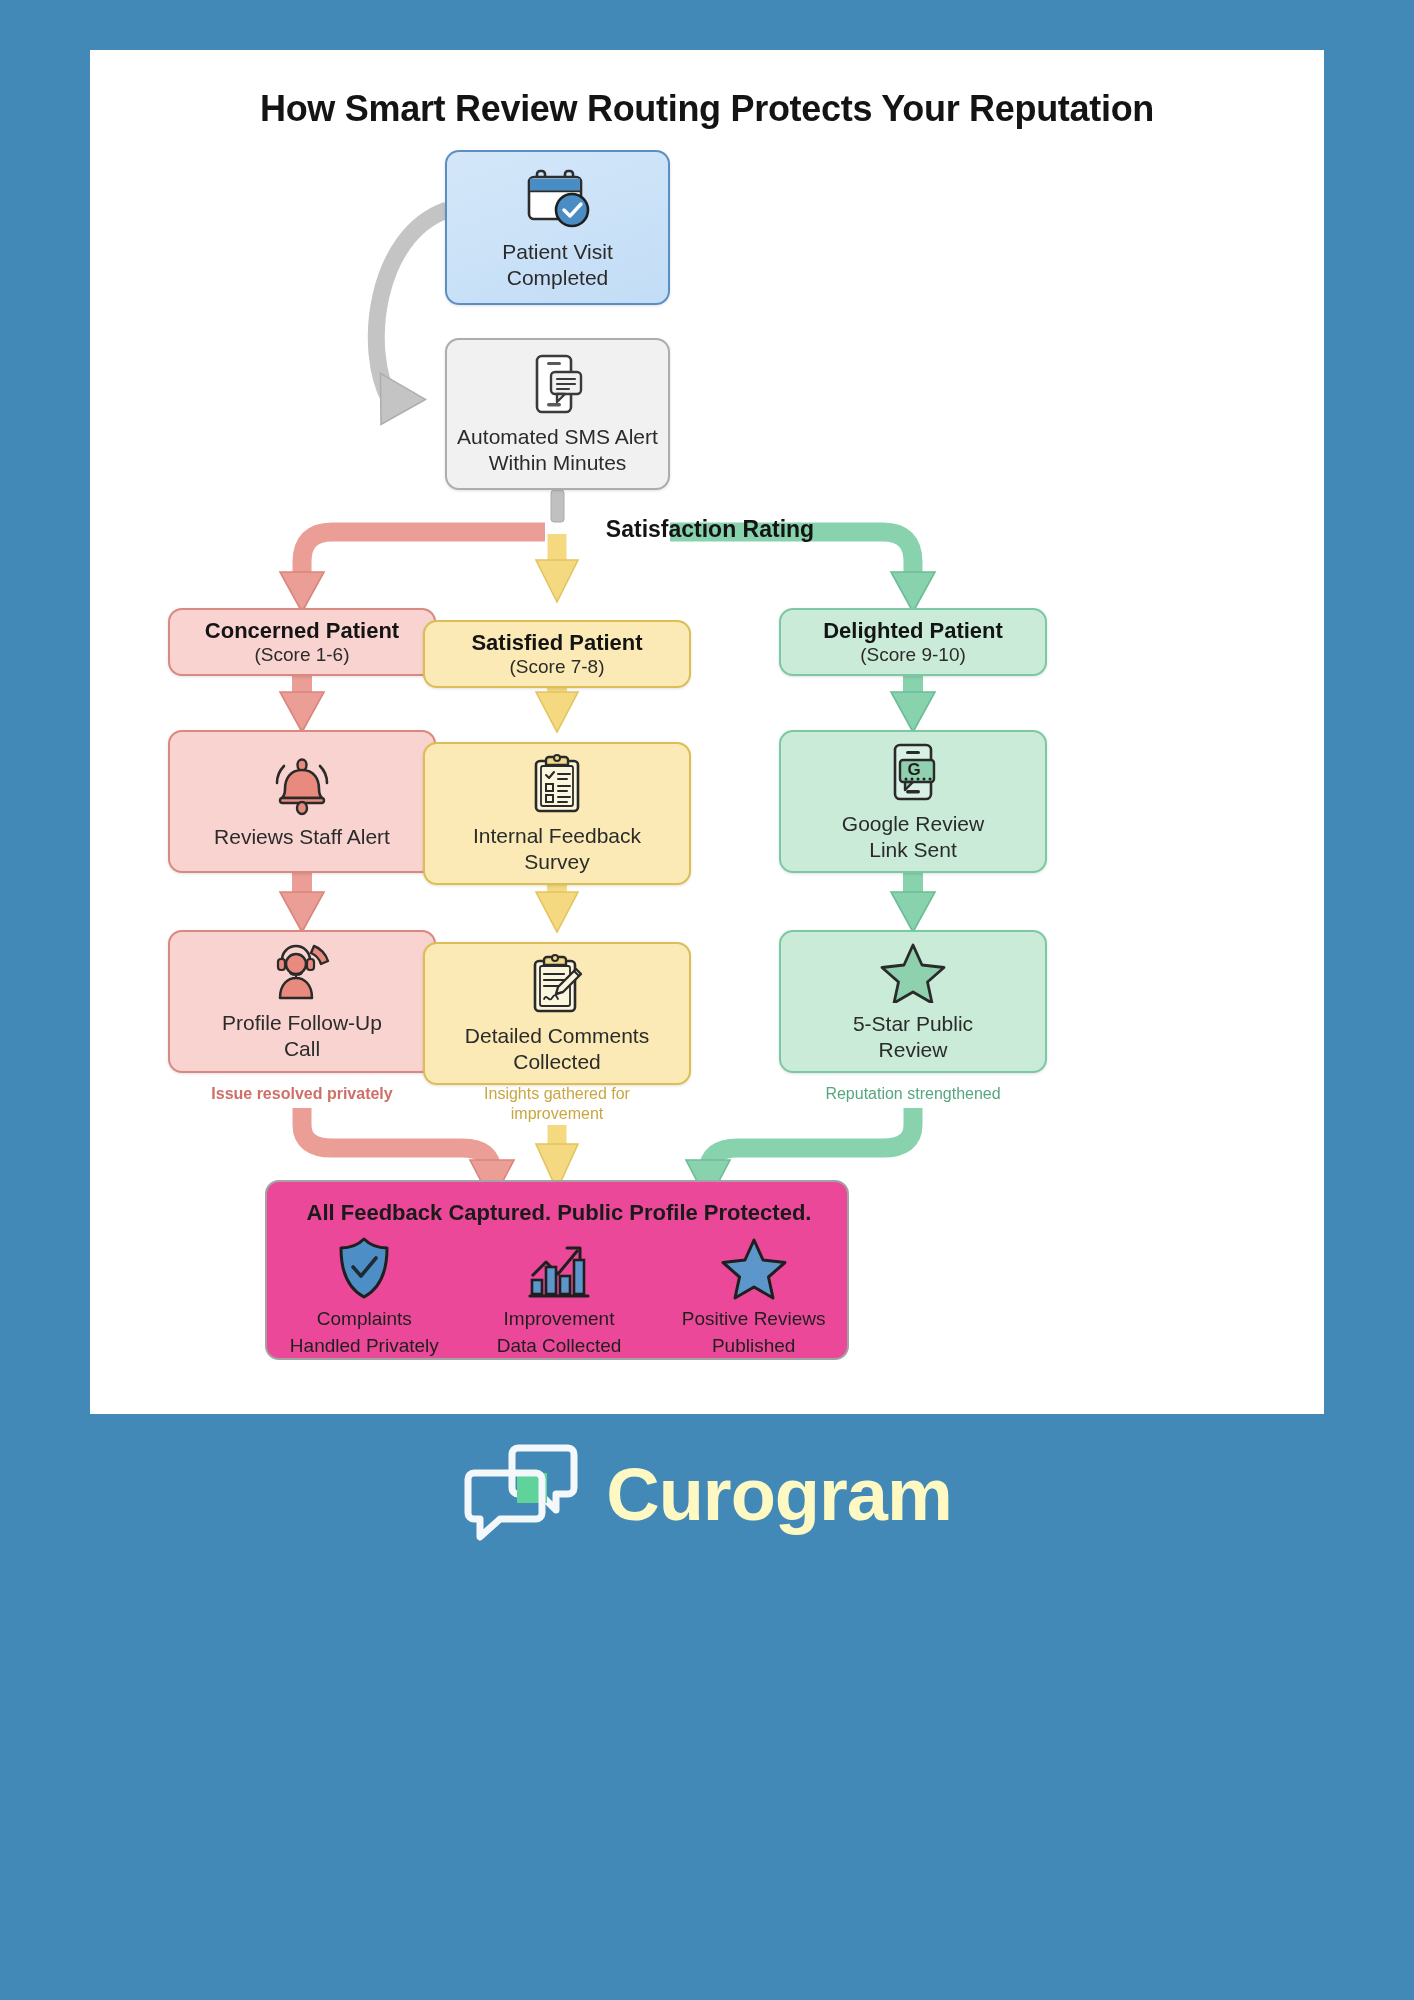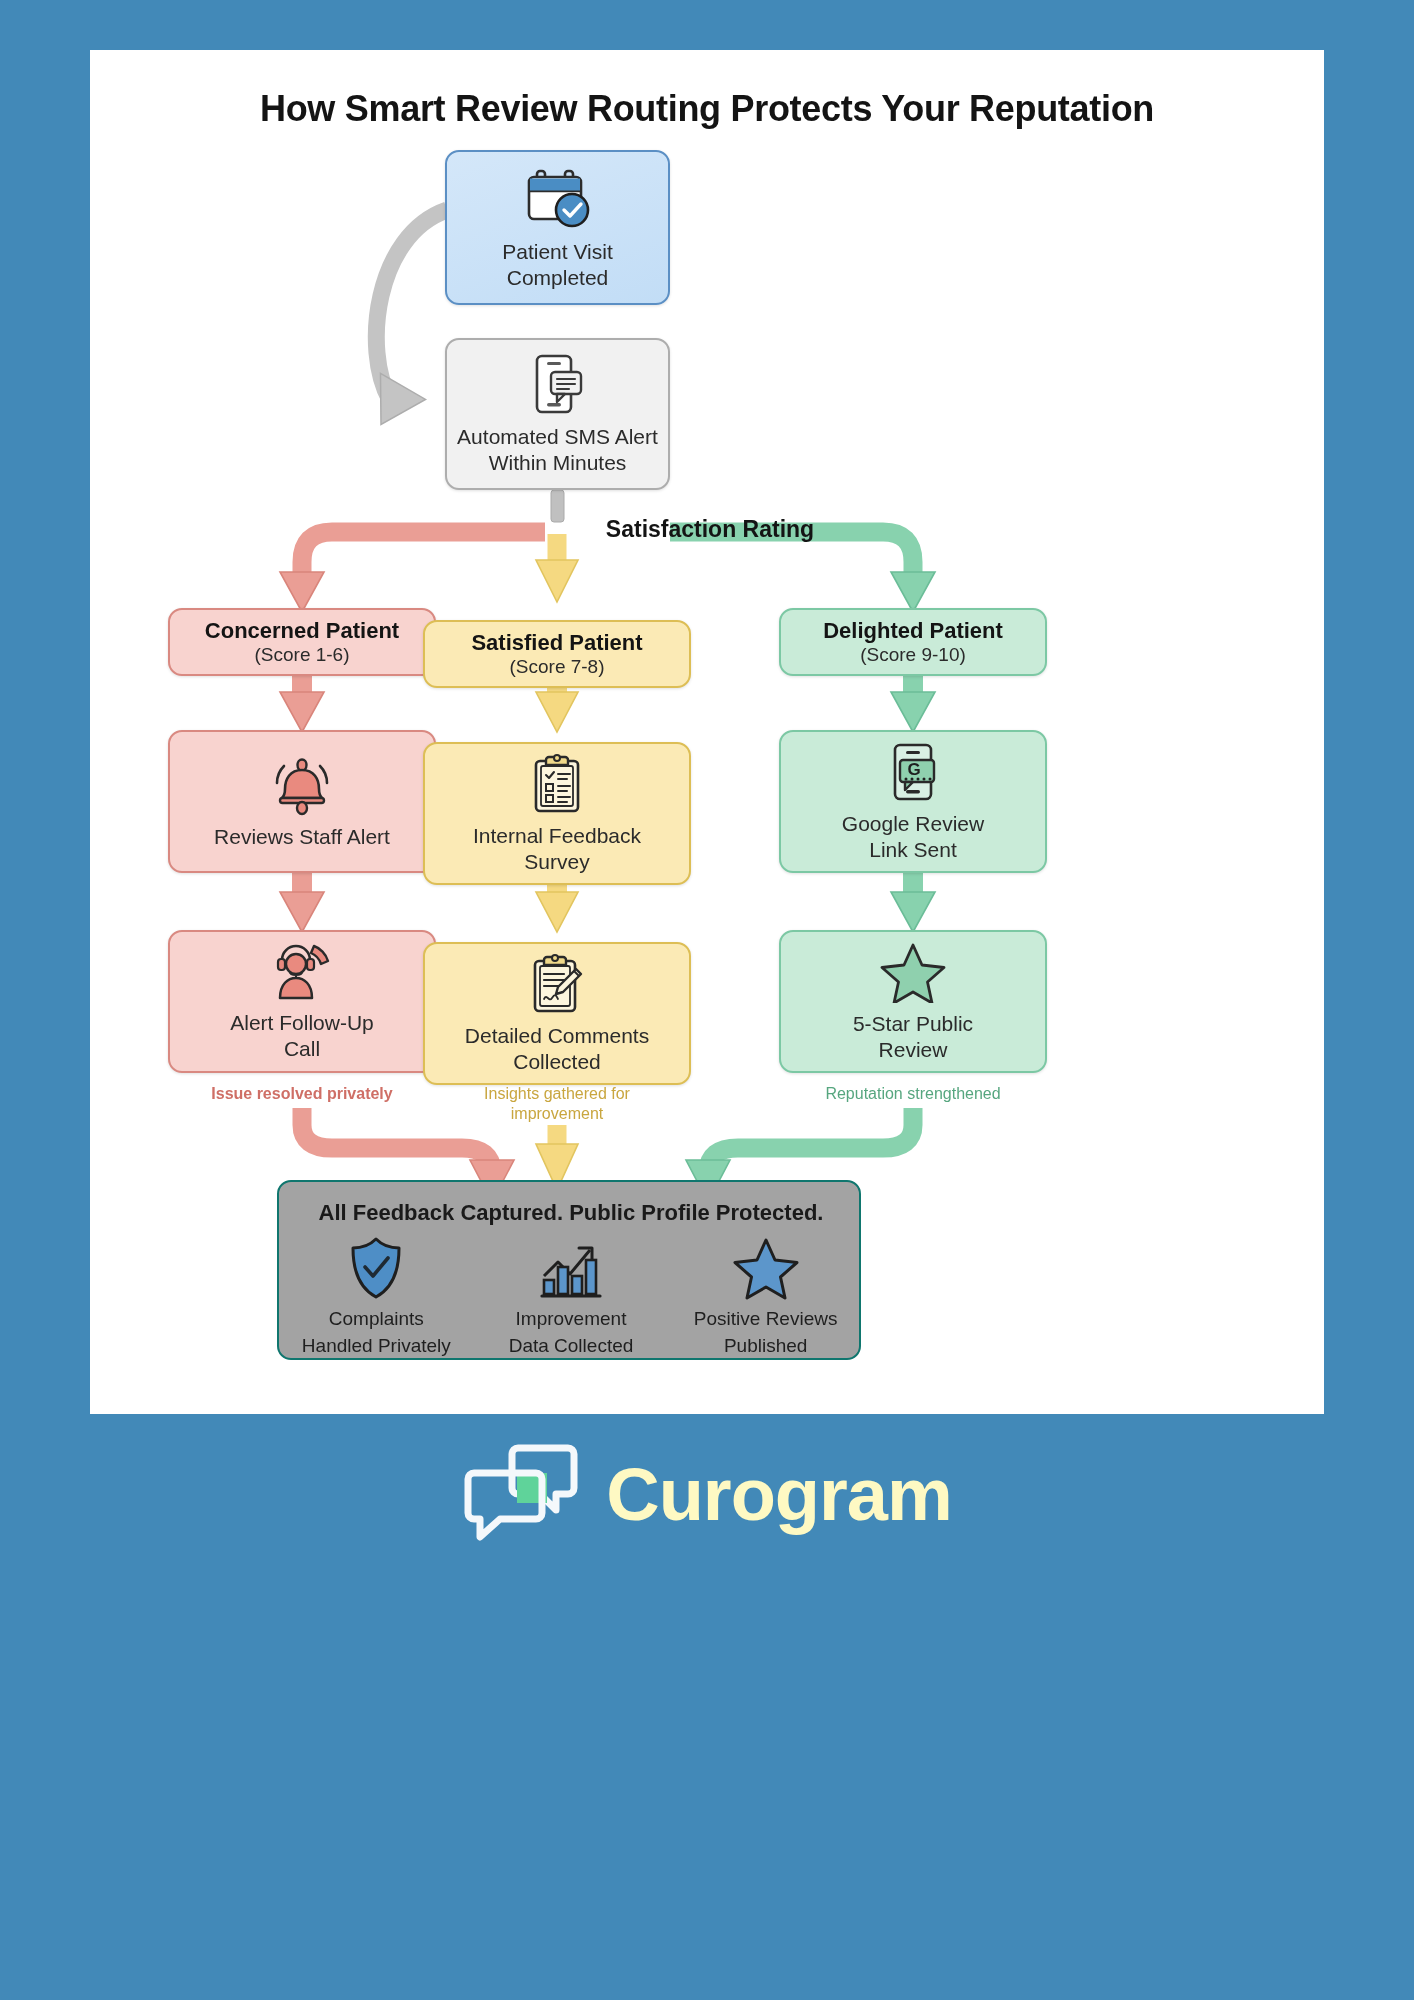--- a/index.html
+++ b/index.html
@@ -82,24 +82,23 @@
   }
   .cap-red    { color: #cf6f66; }
   .cap-yellow { color: #c9a63f; }
   .cap-green  { color: #56a67f; }
 
   
   .summary {
     position: absolute;
     left: 175px; top: 1130px;
     width: 584px; height: 180px;
-    background: #a3a3a3;
-    border: 2px solid #0f766e;
+    background: #ec4899;
+    border: 2px solid #a3a3a3;
     border-radius: 14px;
-    margin-left: 12px;
   }
   .summary-title {
     position: absolute; left: 0; top: 18px; width: 584px;
     text-align: center; font-size: 22px; font-weight: bold; color: #1a1a1a;
   }
   .summary-items {
     position: absolute; left: 0; top: 54px; width: 584px;
     display: flex; justify-content: space-around; align-items: flex-start;
   }
   .summary-item { width: 175px; text-align: center; }
@@ -308,21 +307,21 @@
         <svg width="64" height="60" viewBox="0 0 64 60">
           <path d="M44,4 C50,6 56,12 58,19 l-7,3 C49,16 46,13 41,11 Z" fill="#e98a7f" stroke="#2a2a2a" stroke-width="2.4" stroke-linejoin="round"></path>
           <path d="M12,18 a14,14 0 0 1 28,0" fill="none" stroke="#2a2a2a" stroke-width="2.6"></path>
           <rect x="8" y="17" width="7" height="11" rx="3" fill="#e98a7f" stroke="#2a2a2a" stroke-width="2.2"></rect>
           <rect x="37" y="17" width="7" height="11" rx="3" fill="#e98a7f" stroke="#2a2a2a" stroke-width="2.2"></rect>
           <circle cx="26" cy="22" r="10" fill="#e98a7f" stroke="#2a2a2a" stroke-width="2.4"></circle>
           <path d="M26,32 L26,37 M20,30 C20,34 32,34 32,30" fill="none" stroke="#2a2a2a" stroke-width="2"></path>
           <path d="M10,56 C10,42 18,36 26,36 C34,36 42,42 42,56 Z" fill="#e98a7f" stroke="#2a2a2a" stroke-width="2.5" stroke-linejoin="round"></path>
         </svg>
       </div>
-      <div class="label">Alert Follow-Up</div>
+      <div class="label">Profile Follow-Up</div>
       <div class="label">Call</div>
     </div>
 
     <div class="node yellowbox-l" style="left:333px; top:880px; width:268px; height:143px;">
       <div class="icon-wrap">
         <svg width="54" height="62" viewBox="0 0 54 62">
           <rect x="5" y="8" width="40" height="50" rx="4" fill="#fdf6de" stroke="#2a2a2a" stroke-width="2.6"></rect>
           <rect x="10" y="13" width="30" height="40" rx="2" fill="none" stroke="#2a2a2a" stroke-width="1.8"></rect>
           <path d="M17,4 h16 a3,3 0 0 1 3,3 v5 h-22 v-5 a3,3 0 0 1 3,-3 z" fill="#f0d98a" stroke="#2a2a2a" stroke-width="2.4"></path>
           <circle cx="25" cy="5" r="3" fill="#f0d98a" stroke="#2a2a2a" stroke-width="2"></circle>

